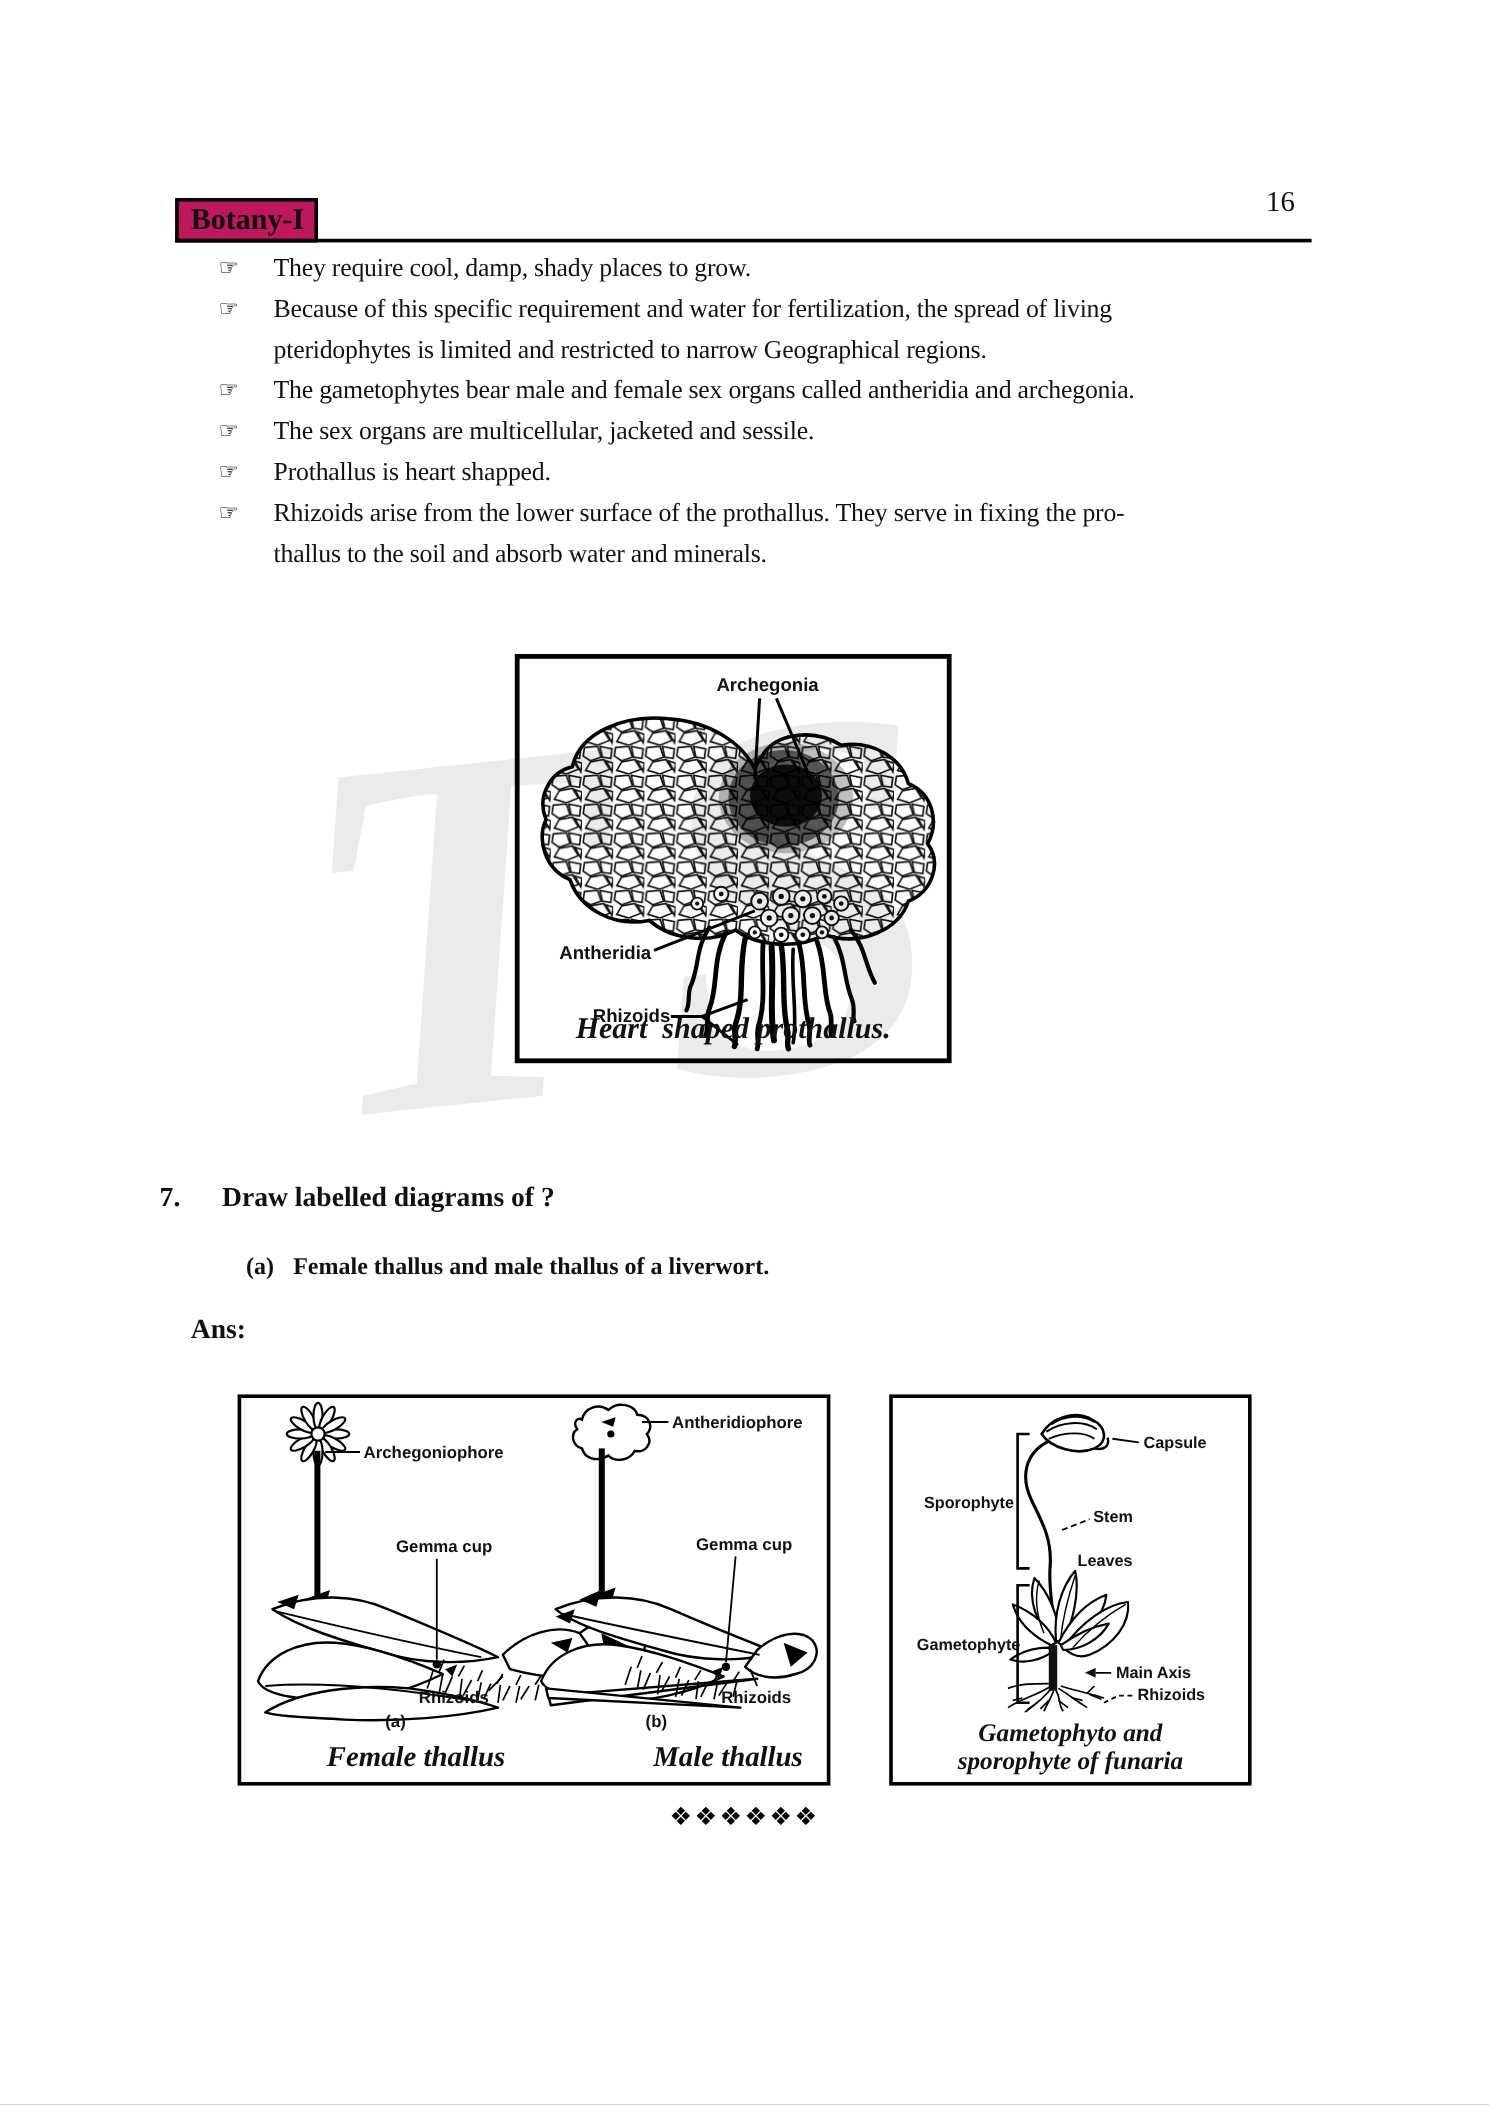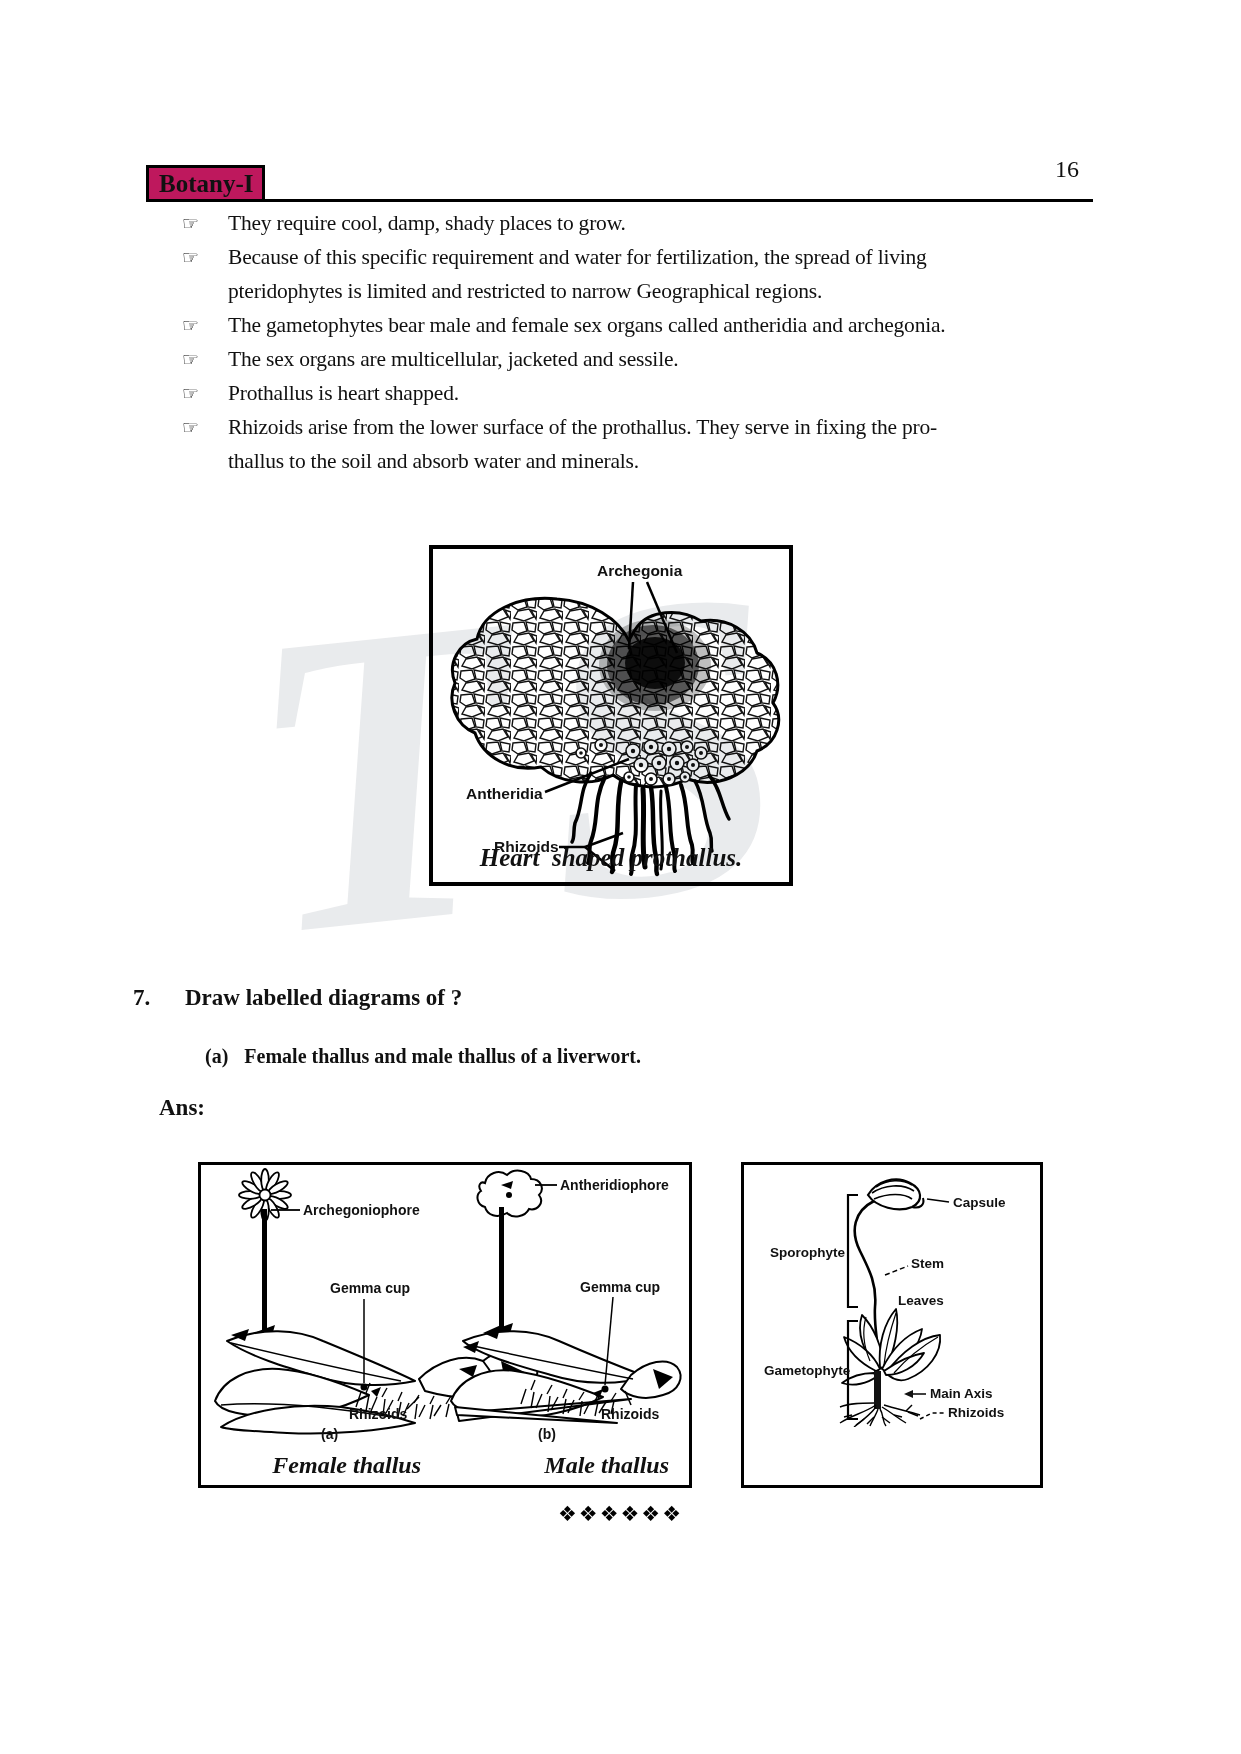--- a/index.html
+++ b/index.html
@@ -392,17 +392,21 @@
       </g>
       <path d="M160,229 l9,-4 l0,8 Z" fill="#111"></path>
       <text class="svglab lab3" x="26" y="92">Sporophyte</text>
       <text class="svglab lab3" x="209" y="42">Capsule</text>
       <text class="svglab lab3" x="167" y="103">Stem</text>
       <text class="svglab lab3" x="154" y="140">Leaves</text>
       <text class="svglab lab3" x="20" y="210">Gametophyte</text>
       <text class="svglab lab3" x="186" y="233">Main Axis</text>
       <text class="svglab lab3" x="204" y="252">Rhizoids</text>
     </svg>
+    <div class="fig3-cap">
+      <div>Gametophyto and</div>
+      <div>sporophyte of funaria</div>
+    </div>
   </div>
 
   <div class="ornament">❖❖❖❖❖❖</div>
 
 </div>
 
 </body></html>

